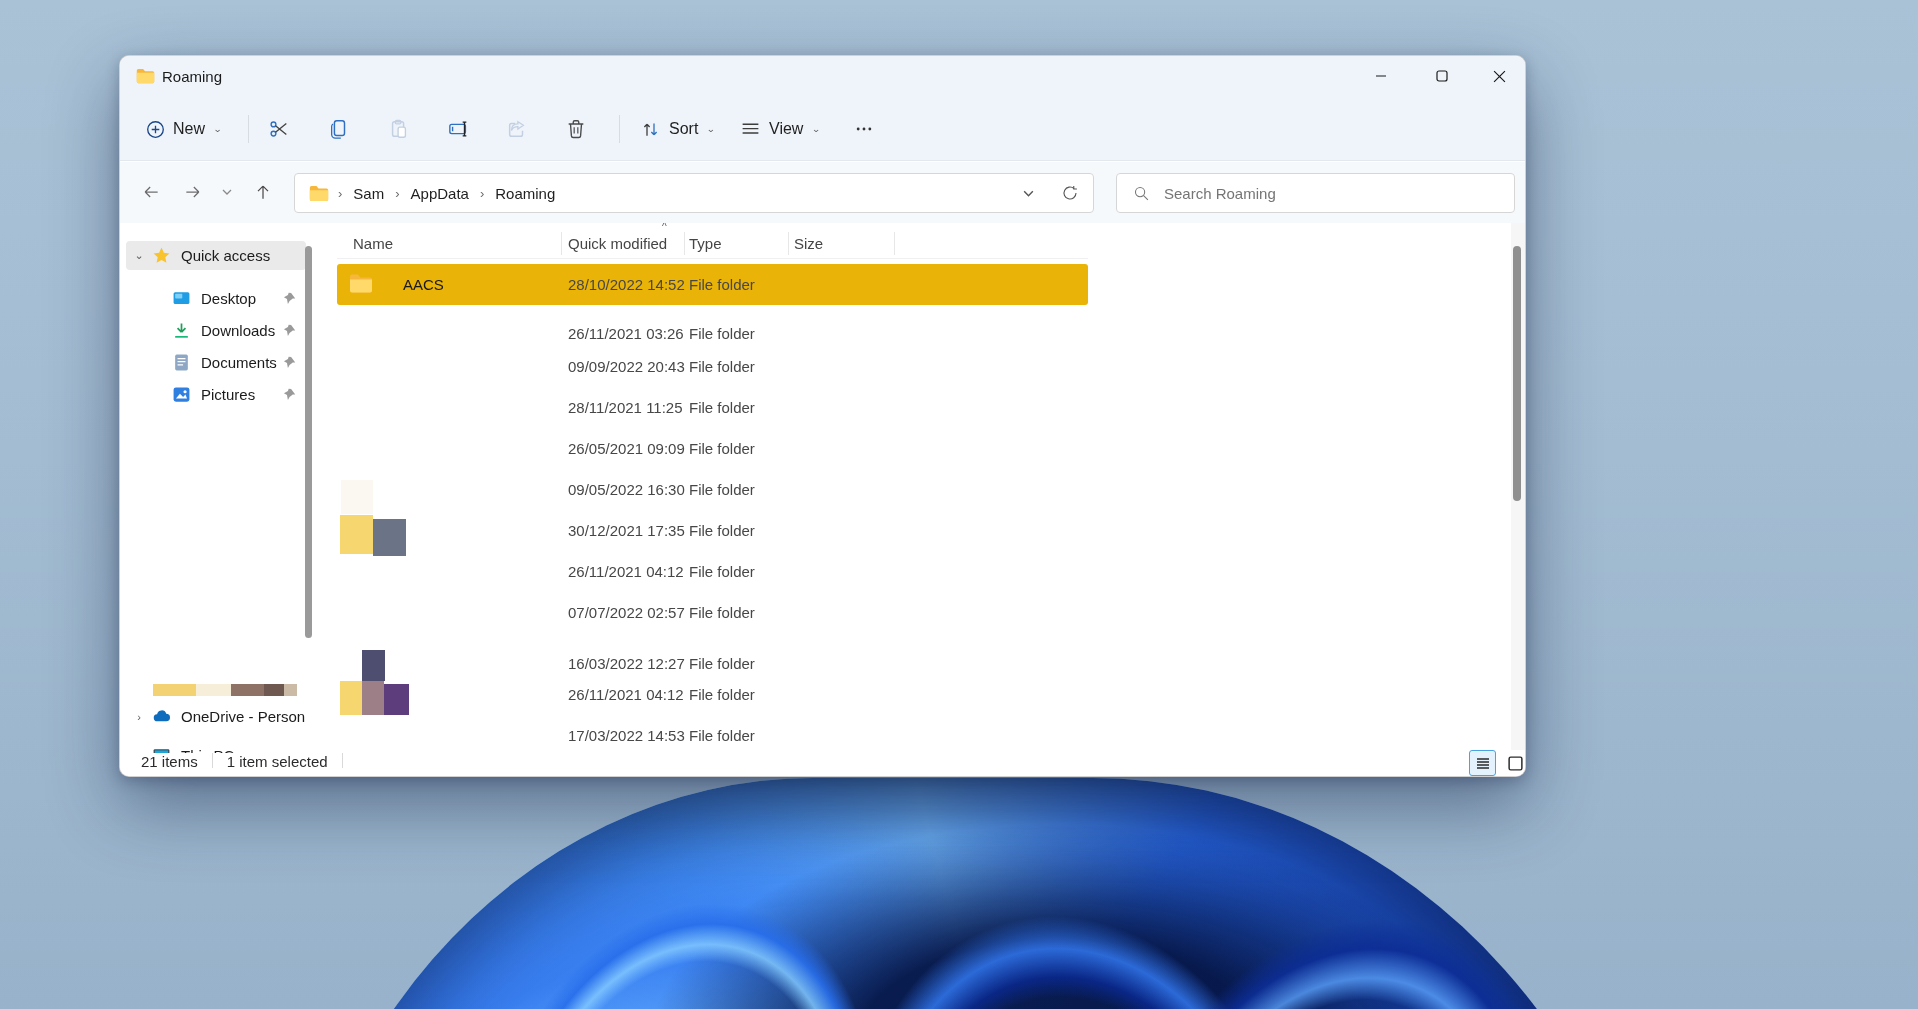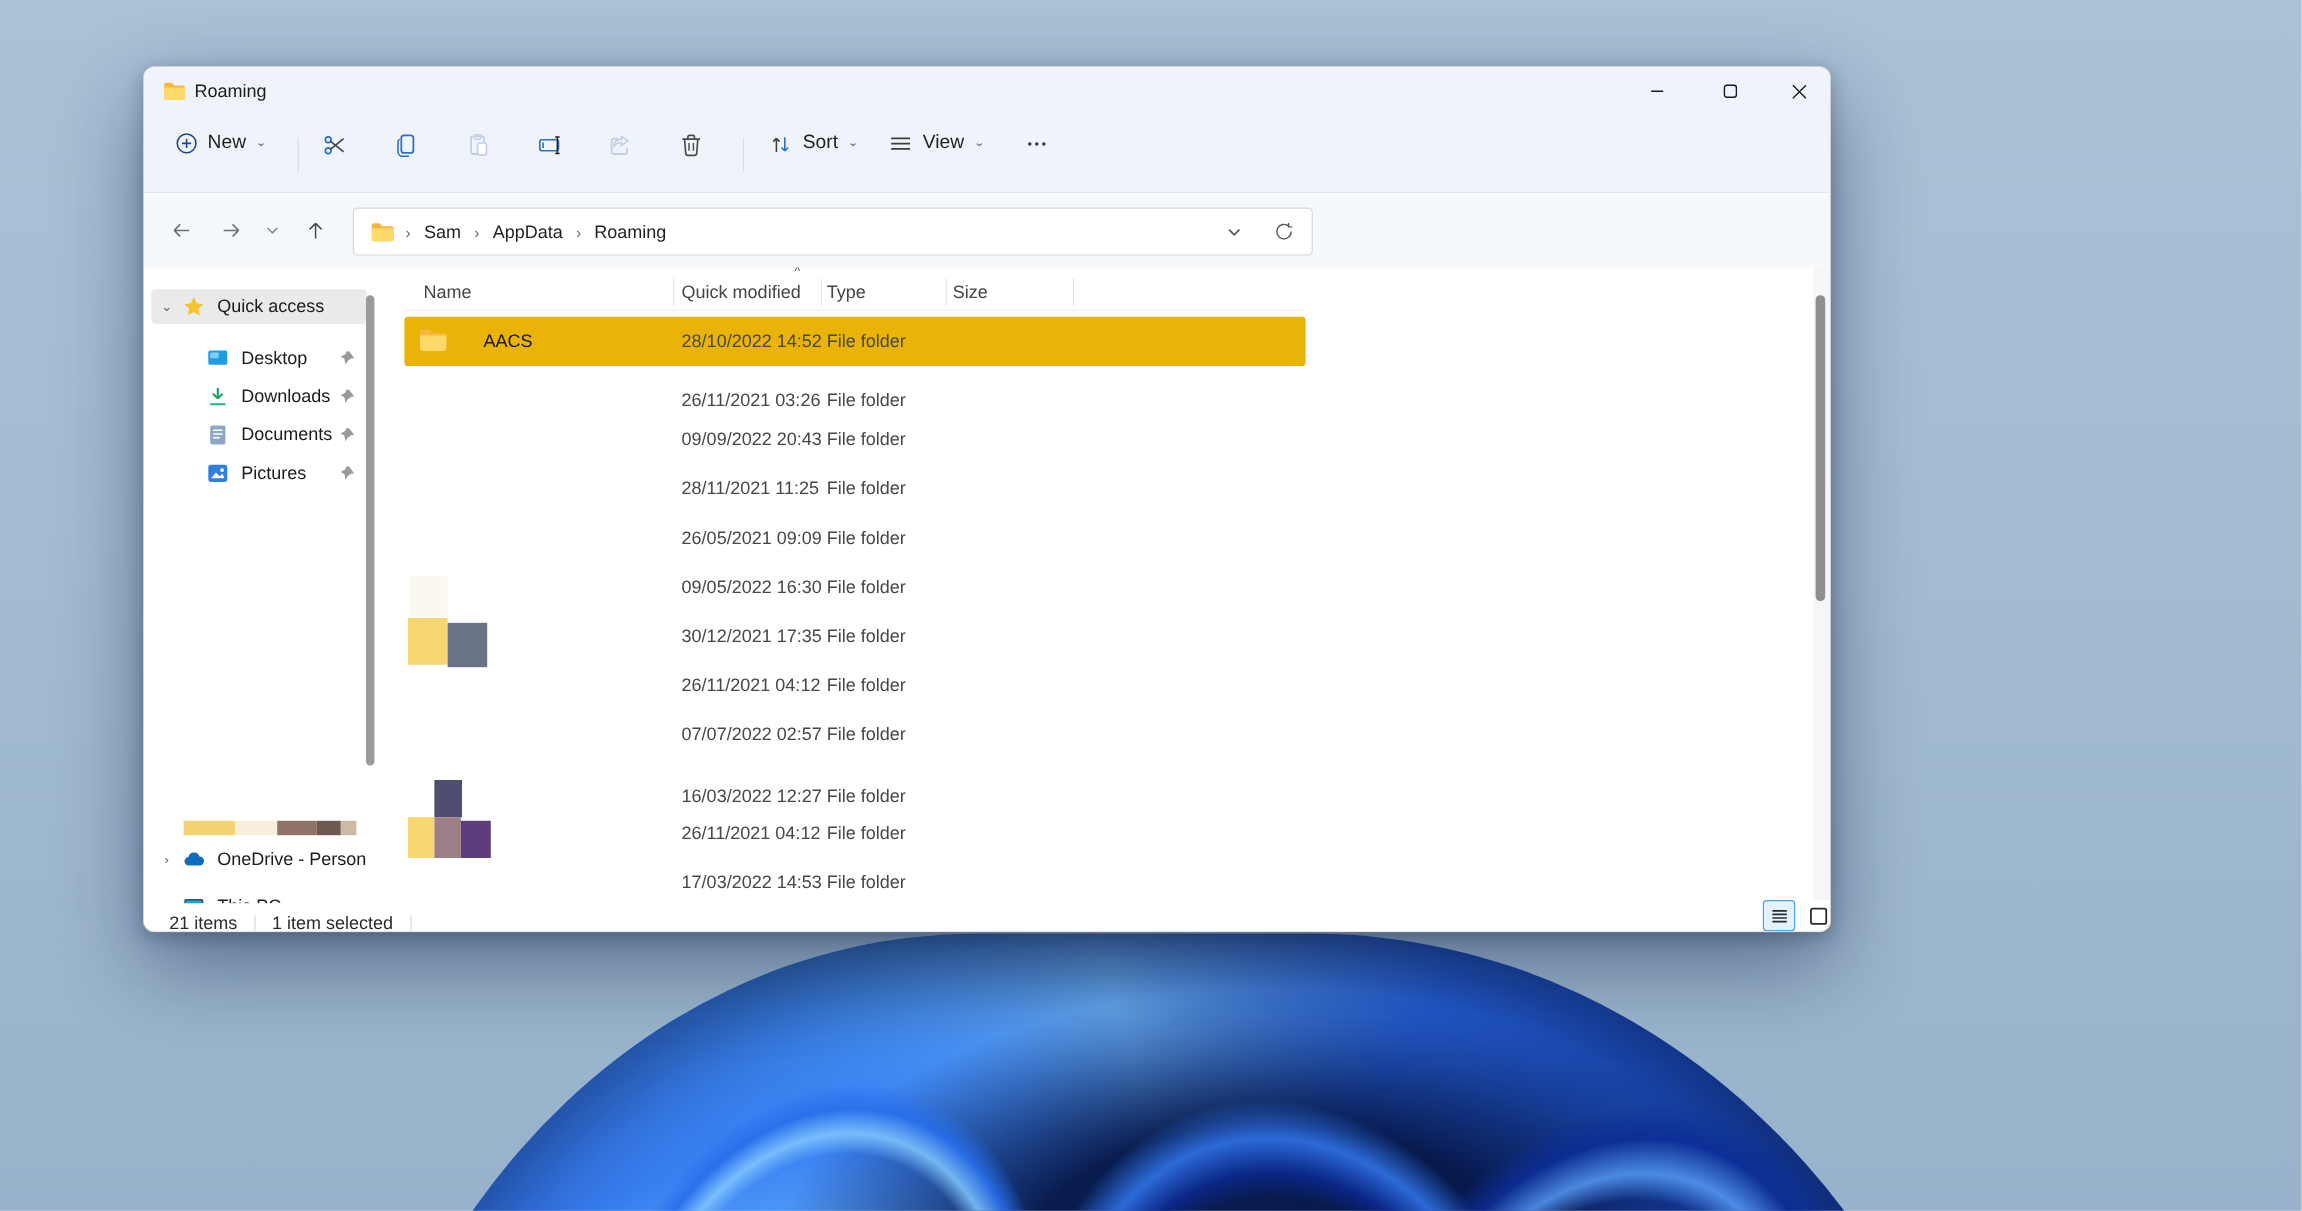--- a/index.html
+++ b/index.html
@@ -30,21 +30,21 @@
     box-shadow:0 28px 70px rgba(10,25,60,.45), 0 4px 14px rgba(10,25,60,.25); }
 
   .titlebar { position:absolute; left:0; top:0; width:100%; height:42px; background:#eff4fa; }
   .title-ico { position:absolute; left:16px; top:12px; width:19px; height:16px; }
   .title-txt { position:absolute; left:42px; top:12px; font-size:15px; color:#1b1b1b; }
   .winbtn { position:absolute; top:0; width:46px; height:40px; display:flex; align-items:center; justify-content:center; }
   .winbtn.min { left:1238px; } .winbtn.max { left:1299px; } .winbtn.close { left:1356px; }
 
   .toolbar { position:absolute; left:0; top:42px; width:100%; height:63px; background:#eff4fa;
     border-bottom:1px solid #e3e8ef; }
-  .tb-item { position:absolute; top:12px; height:38px; display:flex; gap:8px;
+  .tb-item { position:absolute; top:12px; height:38px; display:flex; align-items:center; gap:8px;
     padding:0 8px; border-radius:5px; color:#1f1f1f; font-size:16px; }
   .tb-divider { position:absolute; top:17px; width:1px; height:28px; background:#d7dbe2; }
   .chev { font-size:11px; color:#5f5f5f; transform:scaleY(.8); }
 
   .addressrow { position:absolute; left:0; top:106px; width:100%; height:61px; background:#f6f9fc; }
   .nav-ico { position:absolute; top:14px; width:34px; height:32px; display:flex; align-items:center; justify-content:center; color:#676767; }
   .crumb-box { position:absolute; left:174px; top:11px; width:800px; height:40px; background:#fff;
     border:1px solid #d6d6d6; border-radius:4px; display:flex; align-items:center; font-size:15px; color:#1f1f1f; }
   .crumb-sep { color:#6b6b6b; font-size:13px; padding:0 9px; }
   .crumb { padding:2px 2px; }
@@ -75,21 +75,21 @@
   .frow.sel { background:#eab308; }
   .frow .fname { position:absolute; left:66px; color:#191919; }
   .frow .fico { position:absolute; left:12px; top:9px; width:24px; height:21px; }
   .frow .fdate { position:absolute; left:231px; color:#474747; }
   .frow .ftype { position:absolute; left:352px; color:#474747; }
   .redact { position:absolute; }
 
   .list-scroll-track { position:absolute; left:1391px; top:0; width:14px; height:530px; background:#f6f6f6; }
   .list-scroll-thumb { position:absolute; left:2px; top:23px; width:8px; height:255px; background:#8f8f8f; border-radius:4px; }
 
-  .statusbar { position:absolute; left:0; top:697px; width:100%; height:25px; background:#fff; display:flex; align-items:flex-end; font-size:15px; color:#2b2b2b; }
+  .statusbar { position:absolute; left:0; top:697px; width:100%; height:25px; background:#fff; display:flex; align-items:flex-start; font-size:15px; color:#2b2b2b; }
   .sb-sep { width:1px; height:15px; background:#d9d9d9; margin:0 14px; }
   .view-toggle { position:absolute; top:694px; width:27px; height:26px; border:1px solid #c9c9c9; border-radius:3px;
     display:flex; align-items:center; justify-content:center; background:#fff; }
   .view-toggle.active { border:1.5px solid #4aa3e0; background:#e3f2fd; }
   .vt-details { left:1349px; } .vt-thumbs { left:1382px; border:none; }
 
   svg { display:block; }
 </style>
 </head>
 <body>
@@ -240,20 +240,27 @@
         <svg width="13" height="13" viewBox="0 0 12 12">
             <path d="M2 4l4 4 4-4" fill="none" stroke="#555" stroke-width="1.3"></path>
           </svg>
         <svg width="18" height="18" viewBox="0 0 24 24">
           <path d="M20 12a8 8 0 1 1-2.6-5.9" fill="none" stroke="#555" stroke-width="1.5"></path>
           <path d="M17 2.5v4.2h4.2" fill="none" stroke="#555" stroke-width="1.5"></path>
         </svg>
       </div>
     </div>
 
+    <div class="search-box">
+      <svg style="margin:0 14px 0 16px;" width="17" height="17" viewBox="0 0 24 24">
+        <circle cx="10" cy="10" r="6.5" fill="none" stroke="#777" stroke-width="1.5"></circle>
+          <path d="M15 15l6 6" stroke="#777" stroke-width="1.5"></path>
+      </svg>
+      <input placeholder="Search Roaming" style="">
+    </div>
   </div>
 
   <div class="content">
 
     <div class="sidebar">
       <div class="side-row sel" style="top:18px;">
         <span class="tw">⌄</span>
         <svg class="ic" viewBox="0 0 24 24">
           <path fill="#f8c32c" d="M12 2l3 6.6 7 .8-5.2 4.8 1.4 7L12 17.7 5.8 21.2l1.4-7L2 9.4l7-.8z"></path>
         </svg>

